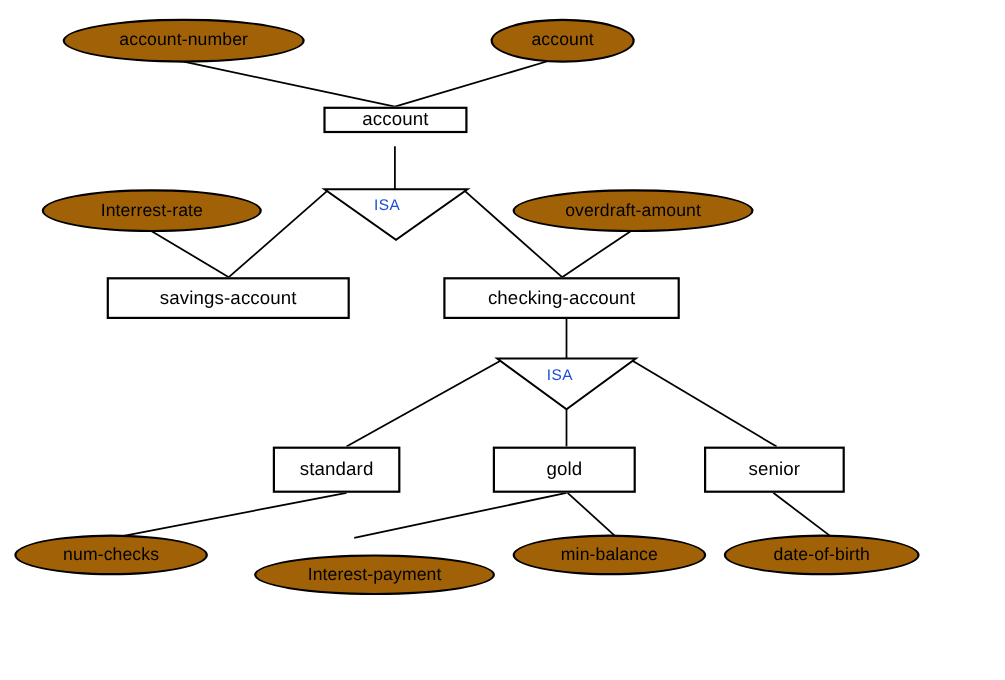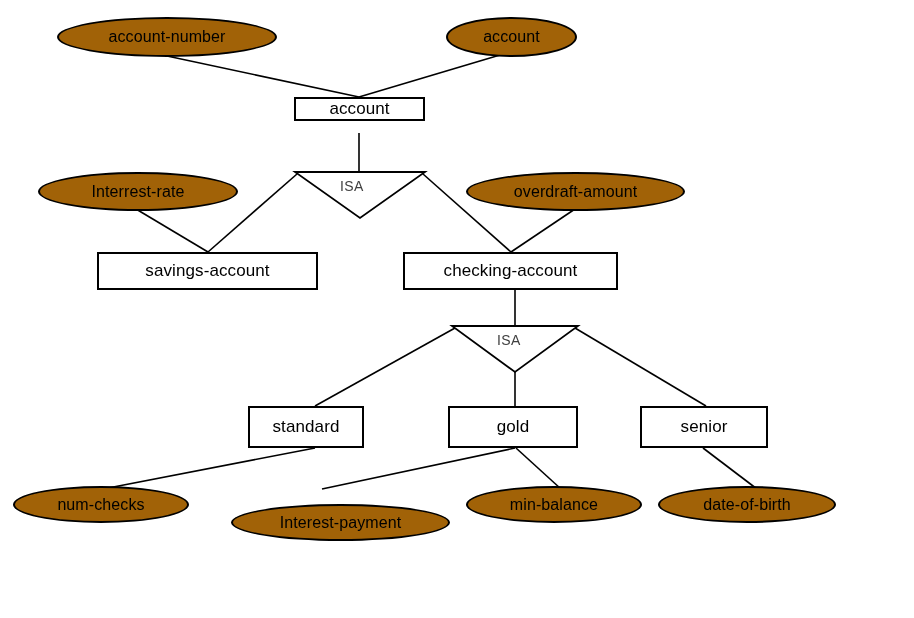--- a/index.html
+++ b/index.html
@@ -43,21 +43,21 @@
     border:2px solid #000000;
     border-radius:50%;
     background:#a16207;
     font-size:16px;
     letter-spacing:.1px;
   }
   
   .isa-label{
     position:absolute;
     font-size:14px;
-    color:#404040;
+    color:#1d4ed8;
     z-index:3;
     letter-spacing:.4px;
   }
 </style>
 </head>
 <body>
 
 <div id="canvas">
 
   <svg id="wires" viewBox="0 0 914 618" xmlns="http://www.w3.org/2000/svg">

